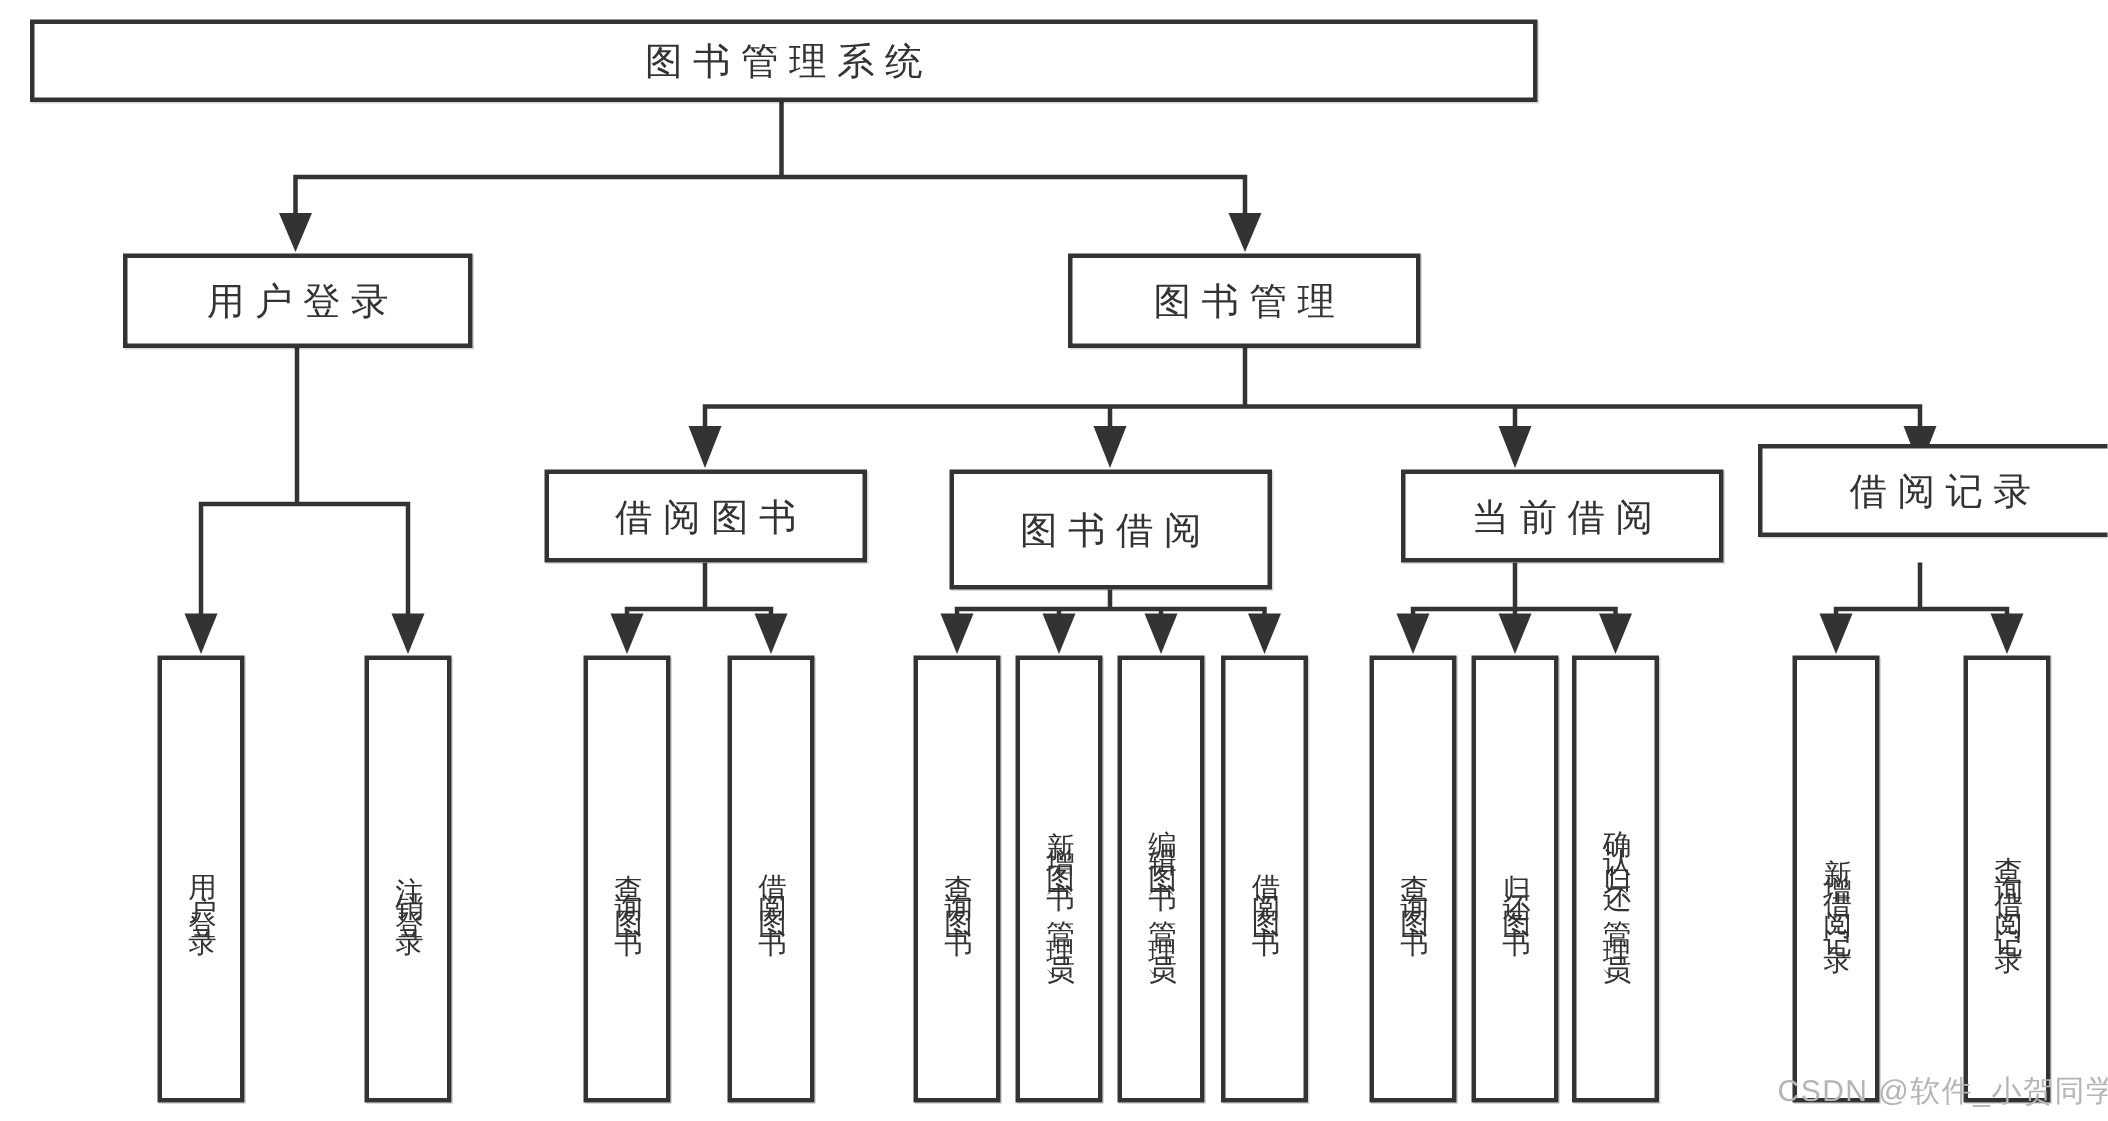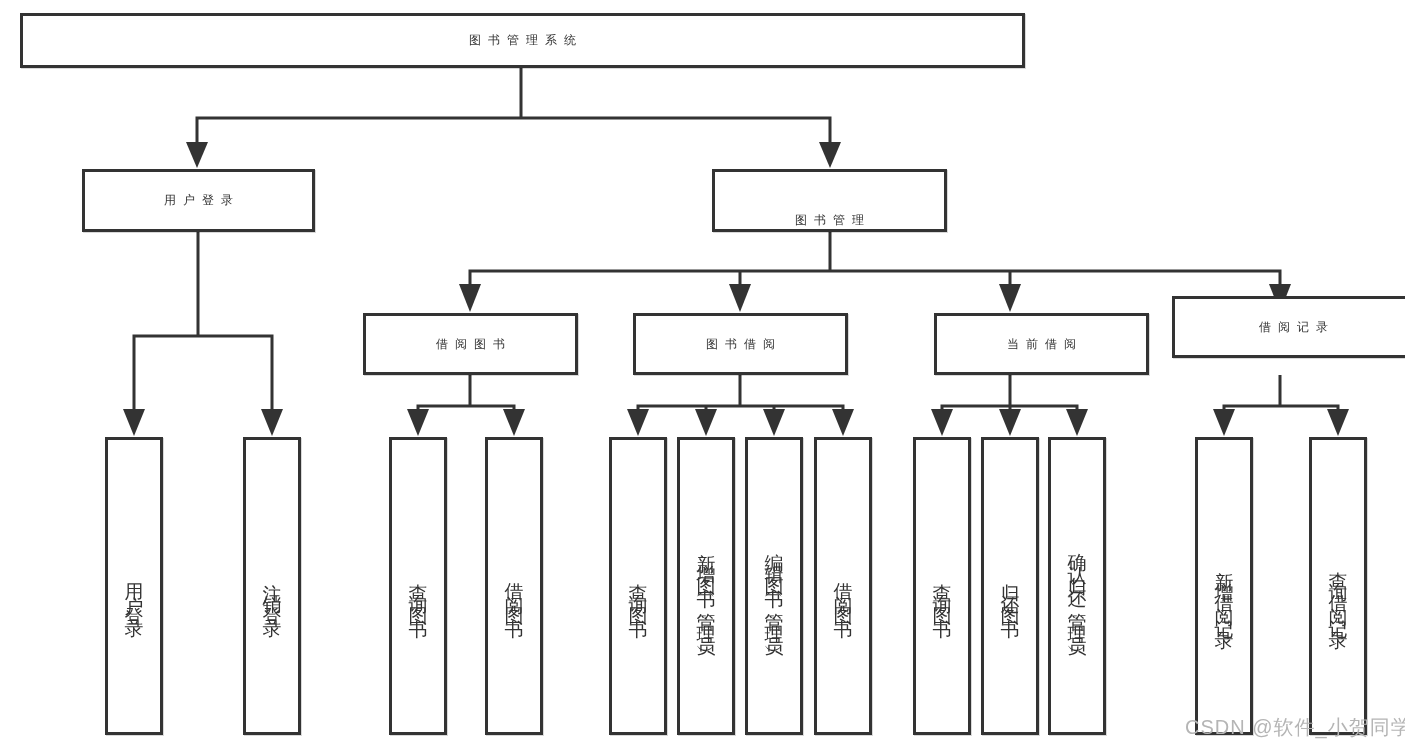--- a/index.html
+++ b/index.html
@@ -8,33 +8,33 @@
     font-family:"Liberation Sans","DejaVu Sans",sans-serif;
   }
   .canvas{position:absolute;left:0;top:0;width:1405px;height:747px;}
   svg.connectors{position:absolute;left:0;top:0;pointer-events:none;}
   .box{
     position:absolute;box-sizing:border-box;background:#ffffff;
     border:3px solid #333333;color:#333333;
     display:flex;align-items:center;justify-content:center;
     box-shadow:1px 1px 0 rgba(0,0,0,0.15);
   }
-  .hbox{font-size:12px;letter-spacing:7px;white-space:nowrap;}
+  .hbox{font-size:25px;letter-spacing:7px;white-space:nowrap;}
   .hbox .lbl{margin-right:-7px;}
   .vbox .lbl{
     writing-mode:vertical-rl;text-orientation:mixed;
     font-size:19px;line-height:1.05;letter-spacing:12px;margin-bottom:-12px;
     white-space:nowrap;
   }
   
   #root        {left:20px;  top:13px;  width:1005px; height:55px;}
   #n-user      {left:82px;  top:169px; width:233px;  height:63px;}
-  #n-mgmt      {left:712px; top:169px; width:235px;  height:63px;align-items:flex-end;}
+  #n-mgmt      {left:712px; top:169px; width:235px;  height:63px;}
   #n-rec       {left:363px; top:313px; width:215px;  height:62px;}
-  #n-borrow    {left:633px; top:313px; width:215px;  height:62px;}
+  #n-borrow    {left:633px; top:313px; width:215px;  height:80px;}
   #n-current   {left:902px; top:313px; width:215px;  height:62px;margin-left:32px;}
   #n-records   {left:1172px;top:296px; width:243px;  height:62px;justify-content:center;}
   .tall{top:437px;height:298px;width:58px;}
   #g1c1{left:105px;} #g1c2{left:243px;}
   #g2c1{left:389px;} #g2c2{left:485px;}
   #g3c1{left:609px;} #g3c2{left:677px;} #g3c3{left:745px;} #g3c4{left:814px;}
   #g4c1{left:913px;} #g4c2{left:981px;} #g4c3{left:1048px;}
   #g5c1{left:1195px;}#g5c2{left:1309px;}
   .watermark{
     position:absolute;left:1185px;top:714px;z-index:5;

